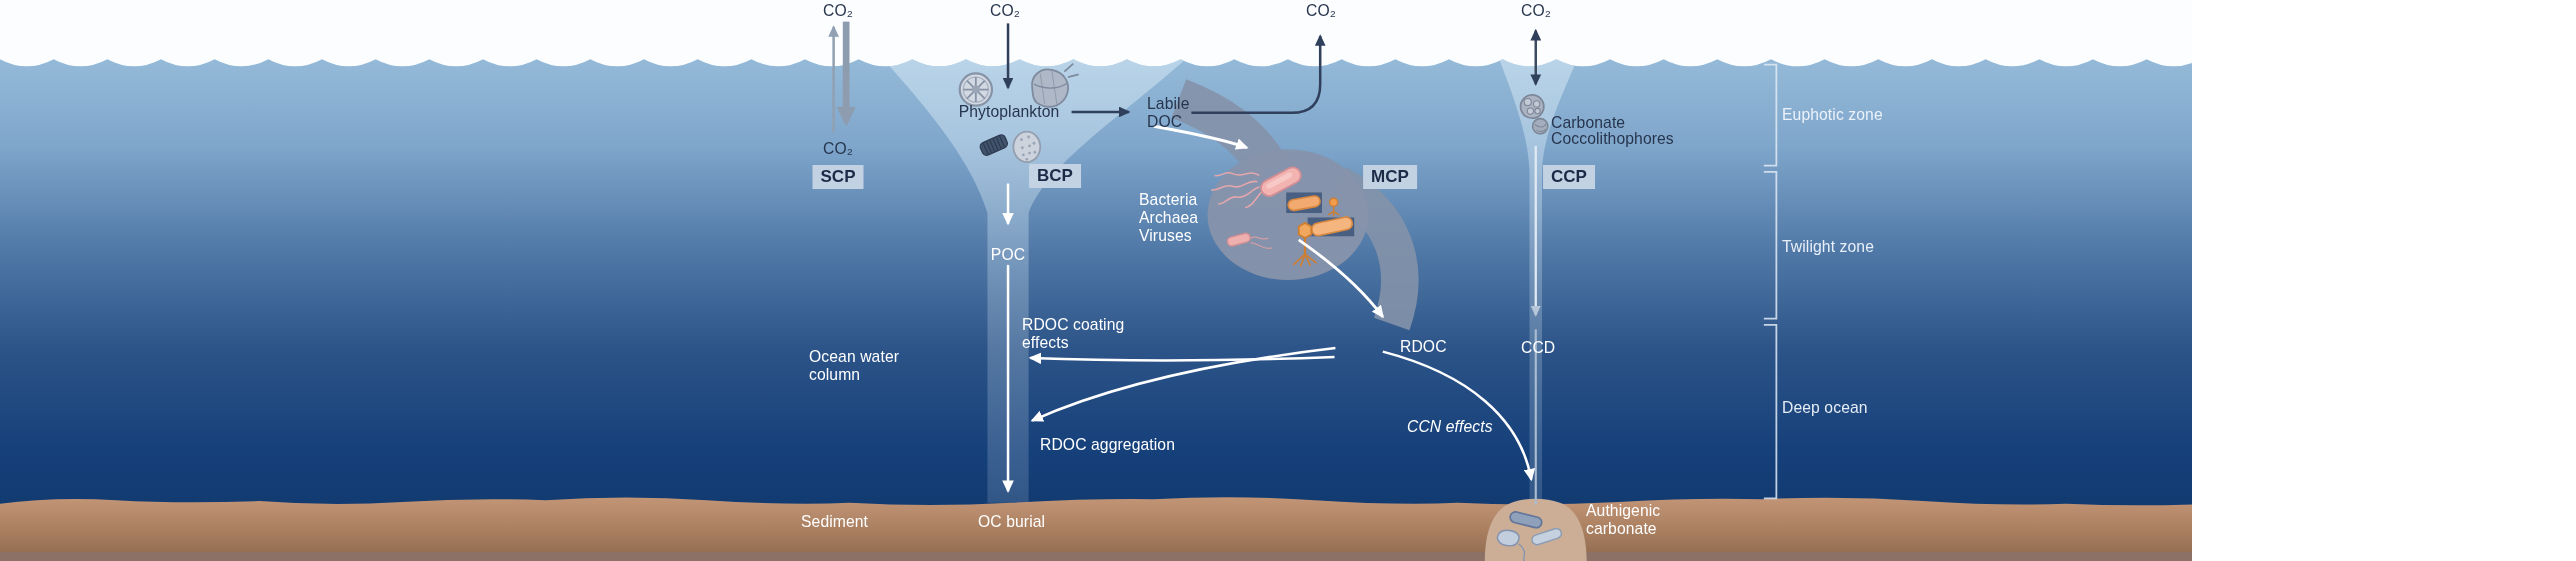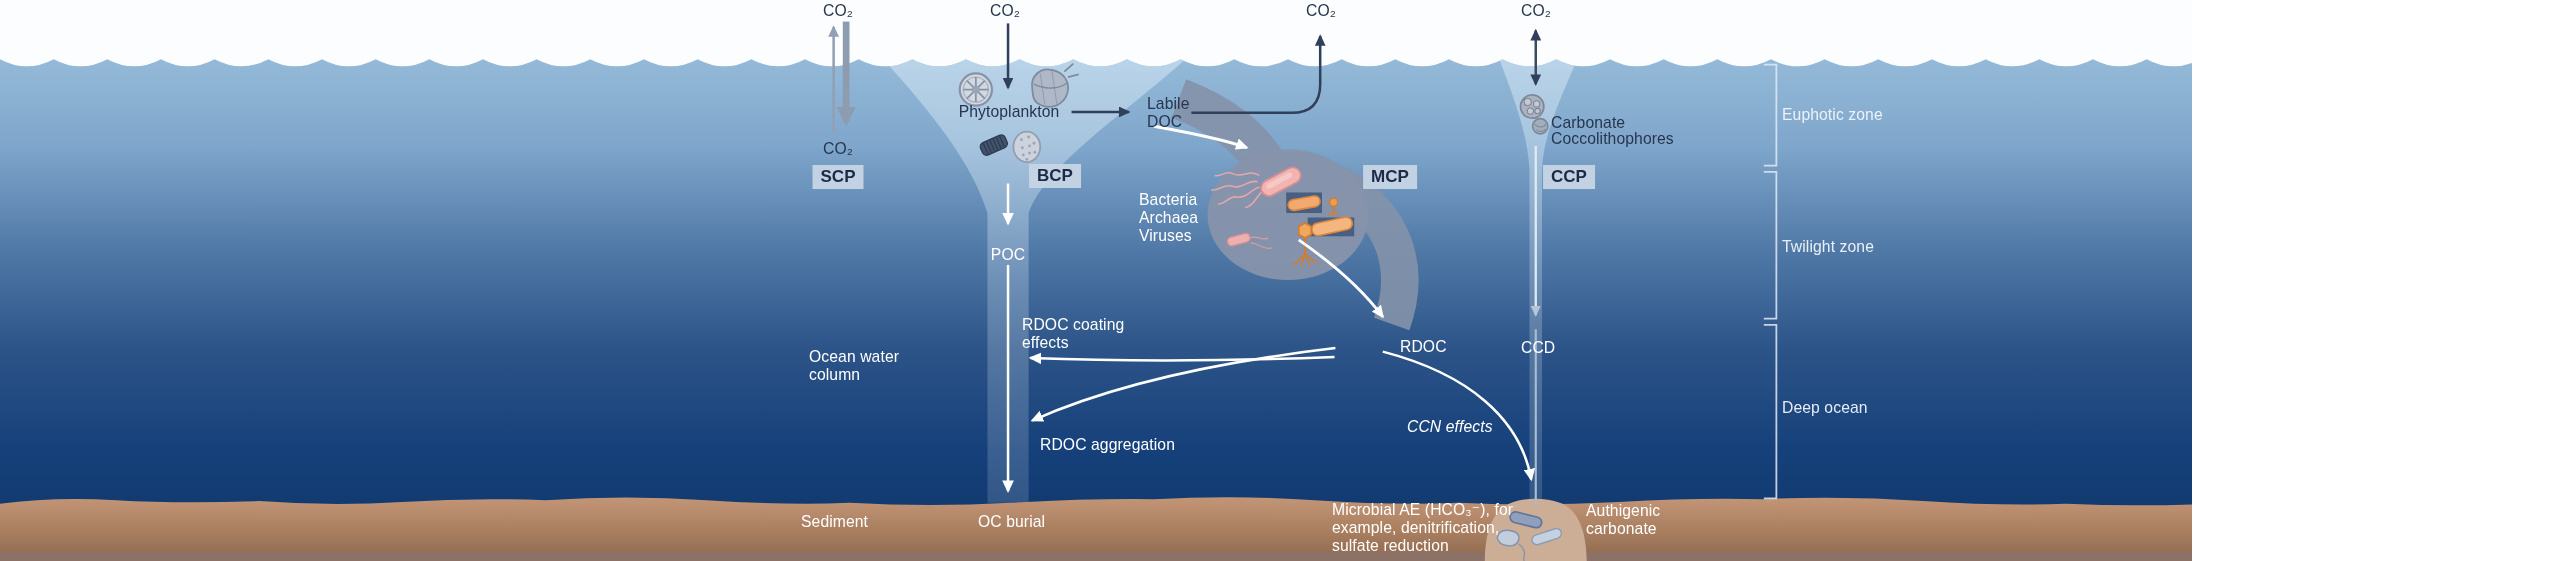--- a/index.html
+++ b/index.html
@@ -248,20 +248,17 @@
 effects</div>
 <div class="lbl white" style="left:1400px; top:338px;">RDOC</div>
 <div class="lbl white" style="left:1521px; top:339px;">CCD</div>
 <div class="lbl white" style="left:809px;  top:348px;">Ocean water
 column</div>
 <div class="lbl white" style="left:1021px; top:436px;margin-left:19px;">RDOC aggregation</div>
 <div class="lbl white" style="left:1407px; top:418px;font-style:italic;">CCN effects</div>
 
 <div class="lbl white" style="left:801px;  top:513px;">Sediment</div>
 <div class="lbl white" style="left:978px; top:513px;">OC burial</div>
-<div class="lbl white" style="left:1332px; top:501px;">Microbial AE (HCO₃⁻), for
-example, denitrification,
-sulfate reduction</div>
 <div class="lbl white" style="left:1586px; top:502px;">Authigenic
 carbonate</div>
 
 </div>
 
 
 </body></html>

